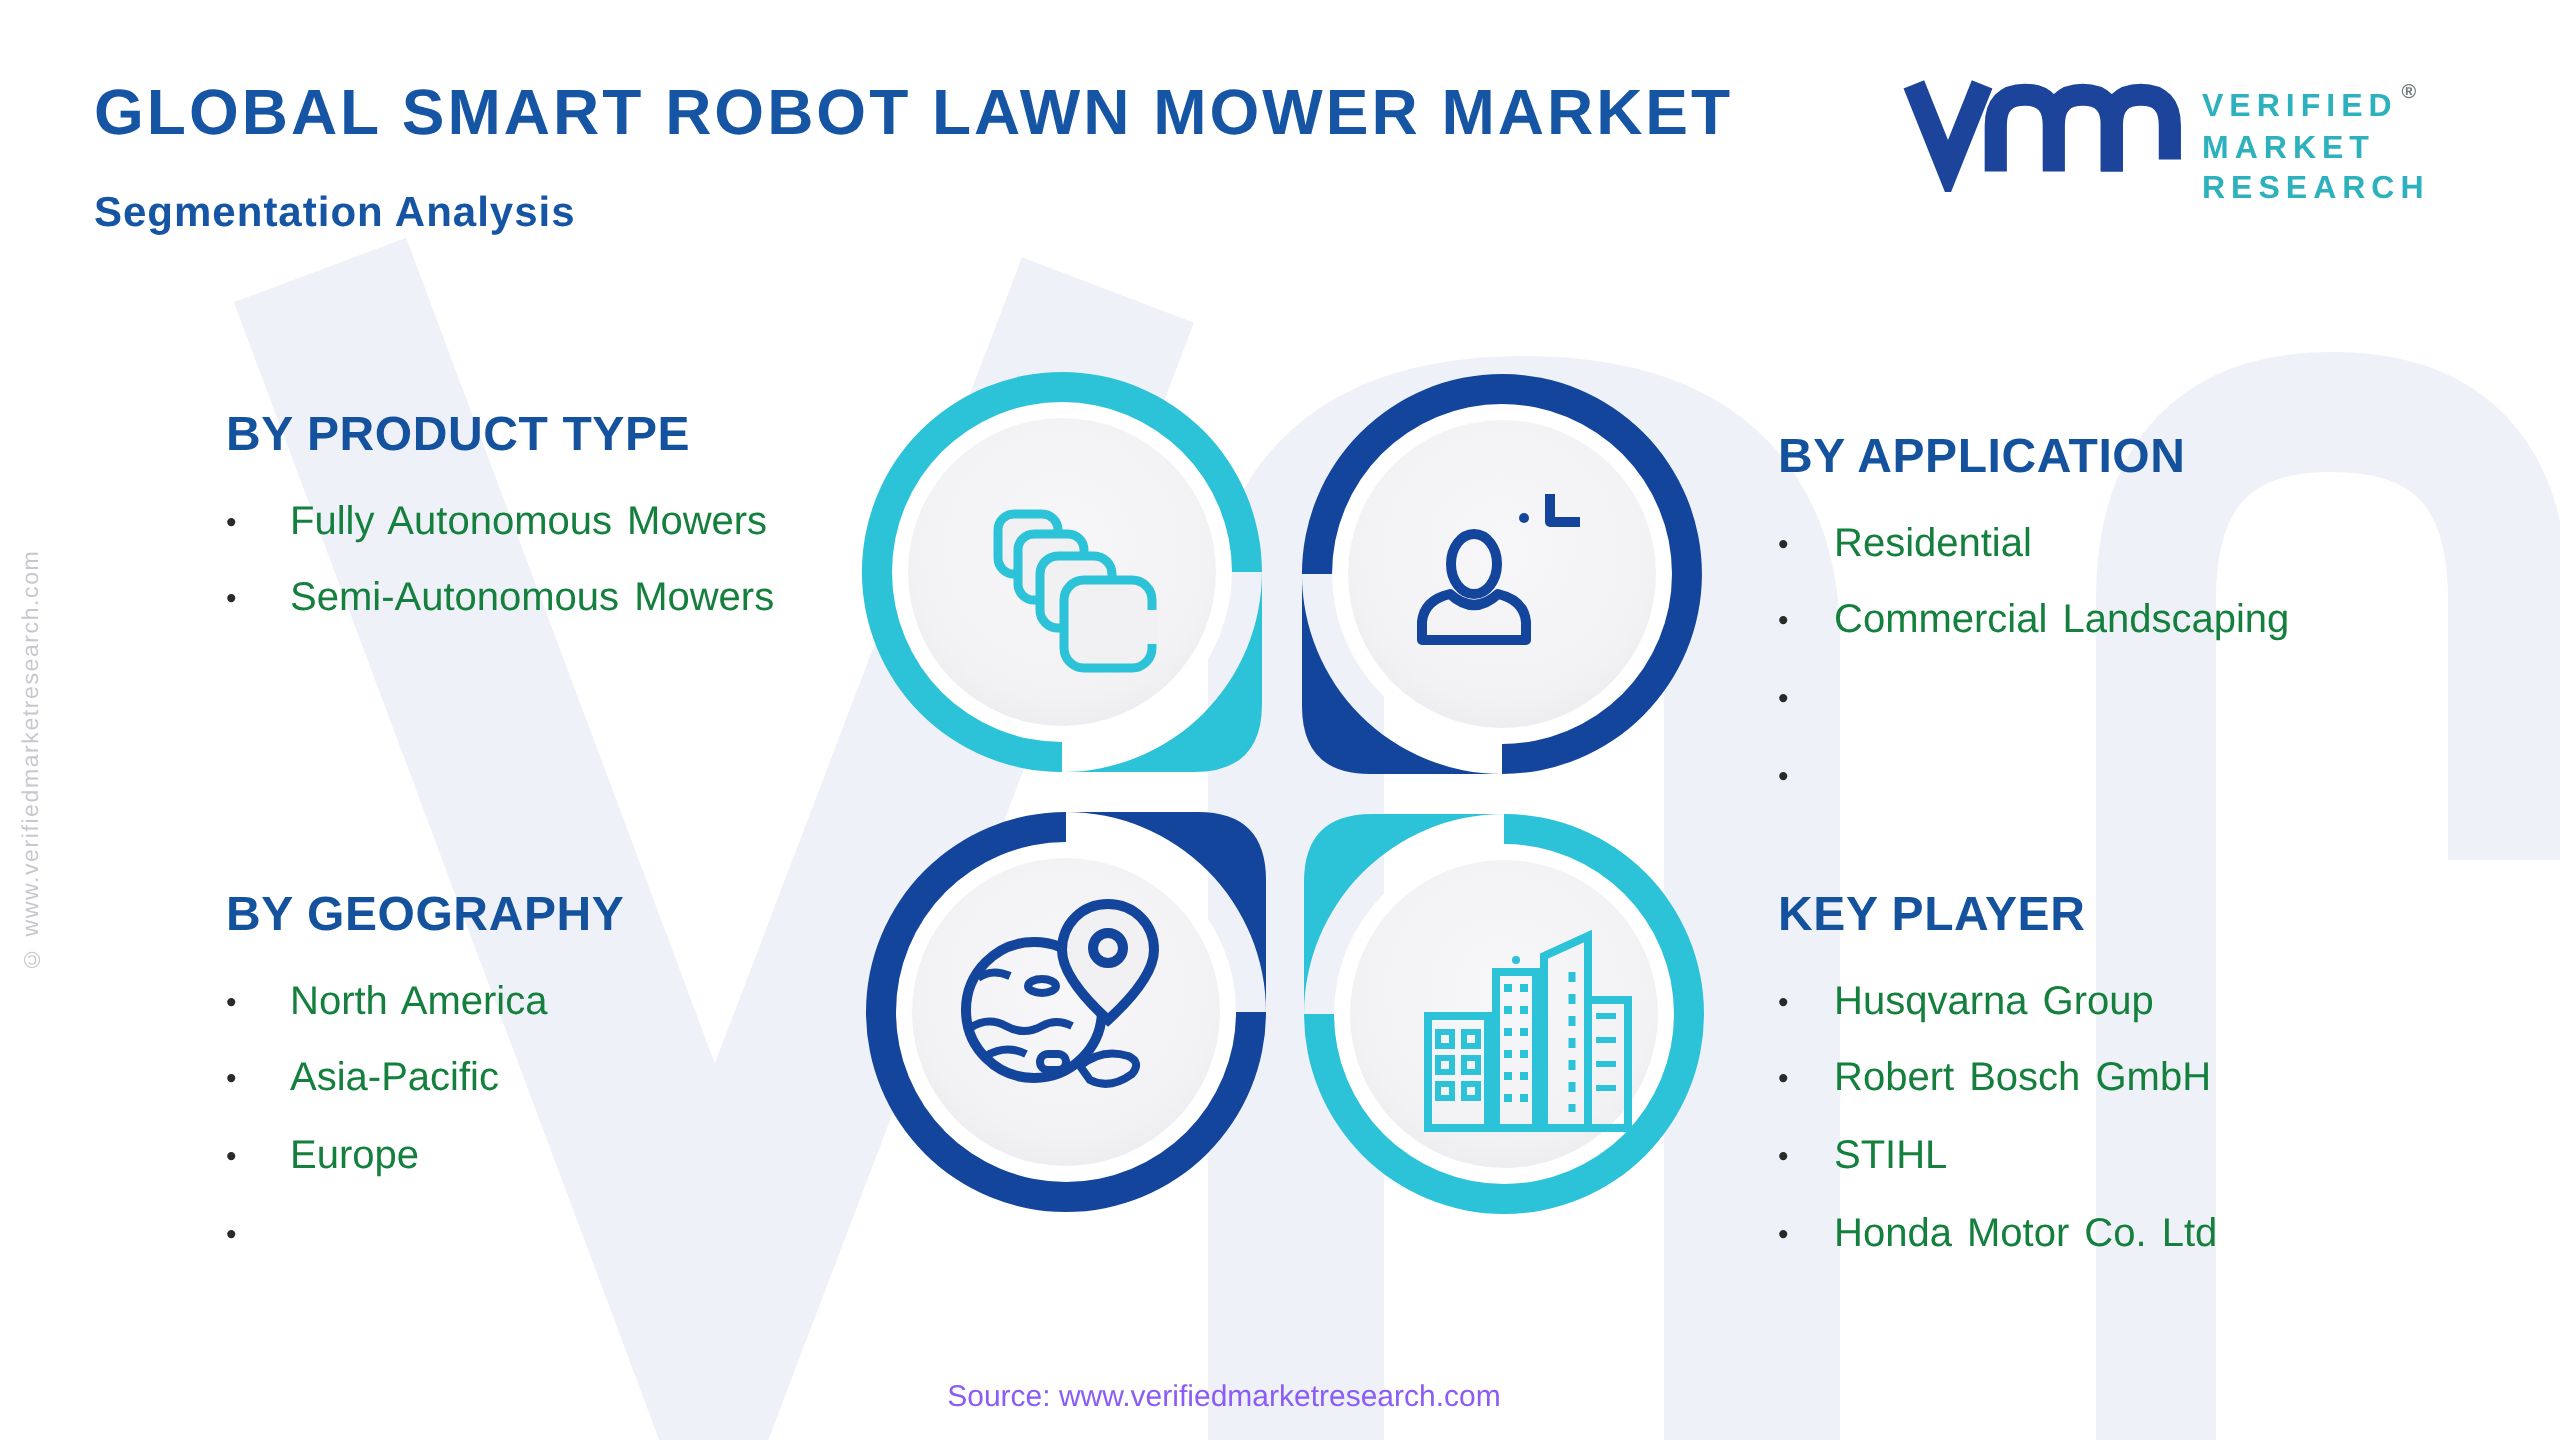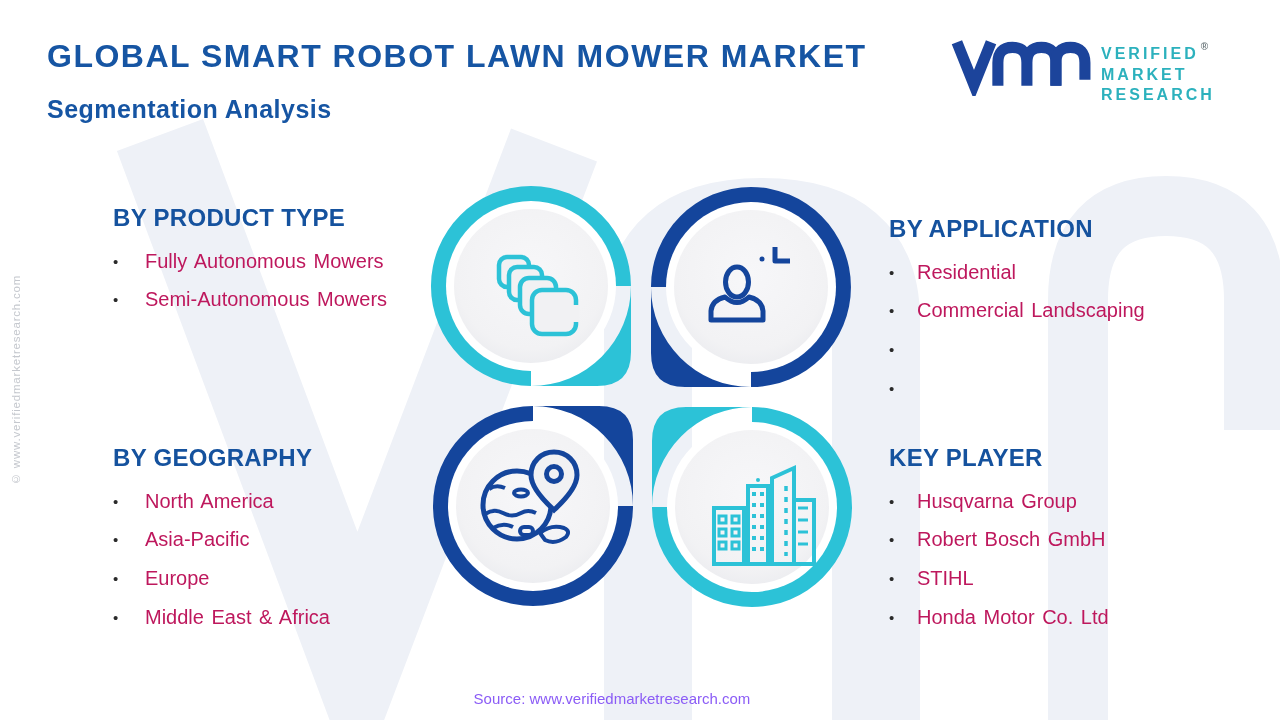--- a/index.html
+++ b/index.html
@@ -5,41 +5,41 @@
   * { margin:0; padding:0; box-sizing:border-box; }
   html,body { background:#fff; }
   .page {
     position:relative; width:1280px; height:720px; overflow:hidden;
     background:#ffffff; font-family:"Liberation Sans", sans-serif;
   }
   .watermark { position:absolute; left:0; top:0; z-index:0; }
   .fg { position:absolute; z-index:2; }
 
   .title { left:47px; top:38px; font-size:32px; font-weight:bold; color:#1655a3; letter-spacing:1.5px; }
-  .subtitle { left:47px; top:95px; font-size:25px; font-weight:bold; color:#1655a3; letter-spacing:0.5px; }
+  .subtitle { left:47px; top:95px; font-size:21px; font-weight:bold; color:#1655a3; letter-spacing:0.5px; }
 
   .logo-mark { left:950px; top:32px; }
   .logo-text { left:1101px; top:37px; font-size:16px; font-weight:bold; color:#2cb1bd;
                letter-spacing:3px; line-height:20.5px; white-space:nowrap; }
   .logo-text .reg { font-size:10px; color:#6f7a7e; vertical-align:9px; letter-spacing:0; margin-left:2px; }
 
   .center-graphic { left:400px; top:160px; z-index:1; }
 
   .section { z-index:2; position:absolute; }
   .section h3 { font-size:24px; font-weight:bold; color:#15529e; letter-spacing:0.3px; white-space:nowrap; }
   .sec-pt { left:113px; top:204px; }
   .sec-ap { left:889px; top:203px;margin-top:12px; }
   .sec-geo { left:113px; top:444px; }
   .sec-kp  { left:889px; top:444px; }
   .section ul { list-style:none; margin-top:10px; }
   .section li { height:38.6px; display:flex; align-items:center; white-space:nowrap; }
   .section li .dot { width:8px; color:#2a2a2a; font-size:15px; flex:0 0 auto; }
   .sec-pt li .dot, .sec-geo li .dot { margin-right:24px; }
   .sec-ap li .dot, .sec-kp li .dot { margin-right:20px; }
-  .section li .txt { font-size:20px; color:#be185d; word-spacing:2px; }
+  .section li .txt { font-size:20px; color:#15803d; word-spacing:2px; }
 
   .source { left:0; top:690px; width:1224px; text-align:center; font-size:15px; color:#8b5cf6; }
 
   .side-copy {
     left:10px; top:225px; height:310px; z-index:2;
     writing-mode:vertical-rl; transform:rotate(180deg);
     font-size:11.5px; color:#c5c8ce; letter-spacing:0.8px; text-align:center;
   }
 </style>
 </head>
@@ -192,21 +192,20 @@
         <li>
           <span class="dot">•</span>
           <span class="txt">Asia-Pacific</span>
         </li>
         <li>
           <span class="dot">•</span>
           <span class="txt">Europe</span>
         </li>
         <li>
           <span class="dot">•</span>
-          <span class="txt">Middle East &amp; Africa</span>
         </li>
       </ul>
   </section>
 
   <section class="section sec-kp">
     <h3>KEY PLAYER</h3>
     <ul>
         <li>
           <span class="dot">•</span>
           <span class="txt">Husqvarna Group</span>

